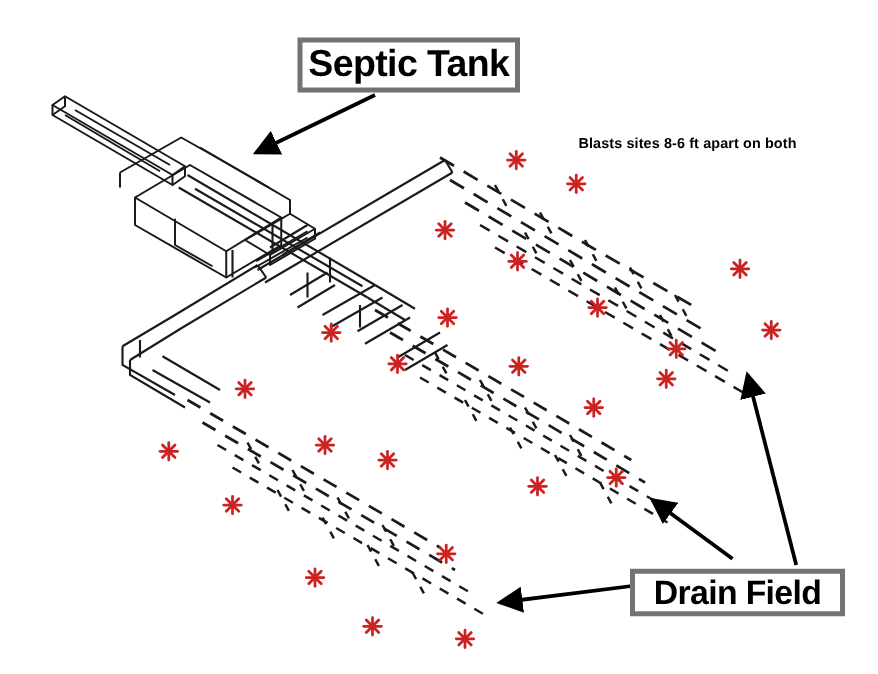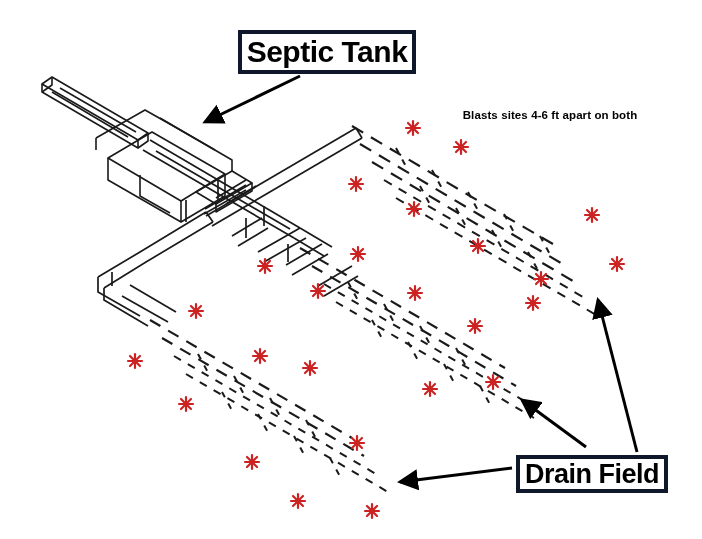--- a/index.html
+++ b/index.html
@@ -4,30 +4,30 @@
 <style>
   html,body{margin:0;padding:0;background:#ffffff;}
   body{width:702px;height:539px;overflow:hidden;
        font-family:"Liberation Sans","DejaVu Sans",sans-serif;}
   #stage{position:relative;width:702px;height:539px;background:#fff;}
   #canvas{position:absolute;left:0;top:0;width:702px;height:539px;}
 
   .labelbox{
     position:absolute;
     background:#ffffff;
-    border:4px solid #0f172a;
+    border:4px solid #737373;
     color:#000000;
     font-weight:bold;
     letter-spacing:-0.5px;
     display:flex;align-items:center;justify-content:center;
     box-sizing:border-box;
     white-space:nowrap;
   }
   #septic-label{left:238px;top:30px;width:178px;height:44px;font-size:30px;}
-  #drain-label{left:516px;top:455px;width:152px;height:38px;font-size:27px;}
+  #drain-label{left:504px;top:455px;width:172px;height:38px;font-size:27px;}
 
   #note{
     position:absolute;left:440px;top:108px;width:220px;
     text-align:center;color:#000;font-size:11.5px;font-weight:bold;
     line-height:15px;letter-spacing:0.1px;
   }
 </style>
 </head>
 <body>
 
@@ -214,16 +214,16 @@
 
   <div class="labelbox" id="septic-label">
     <span>Septic Tank</span>
   </div>
 
   <div class="labelbox" id="drain-label">
     <span>Drain Field</span>
   </div>
 
   <div id="note">
-    <div>Blasts sites 4-6 ft apart on both</div>
+    <div>Blasts sites 8-6 ft apart on both</div>
   </div>
 
 </div>
 
 </body></html>

